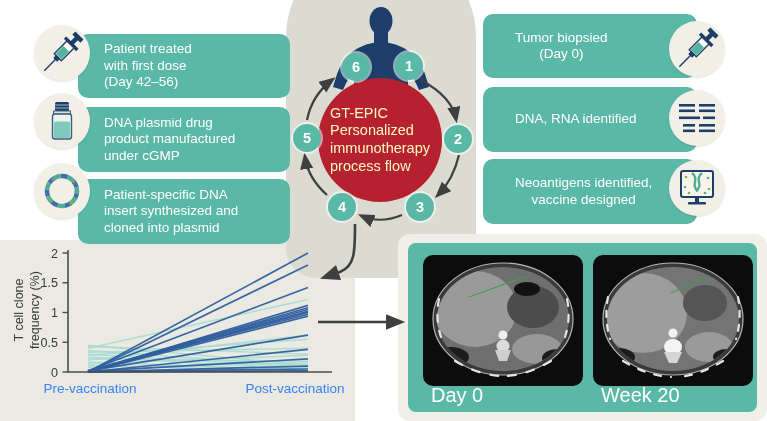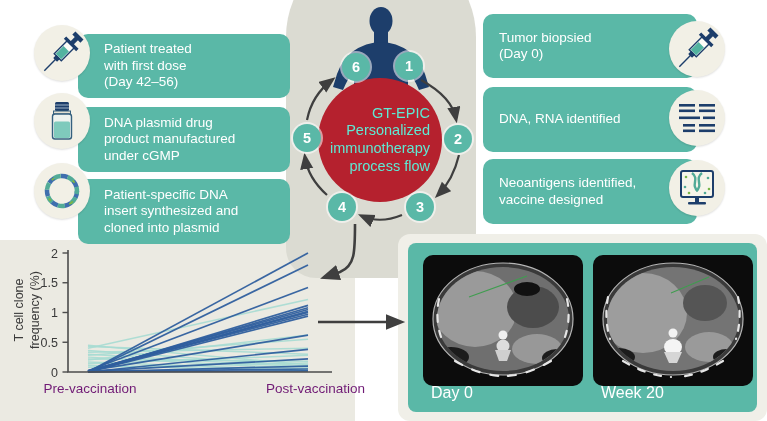--- a/index.html
+++ b/index.html
@@ -13,63 +13,63 @@
     background:#dbdbd2; border-radius:95px 95px 30px 30px; z-index:1;
   }
   
   .overlay { position:absolute; left:0; top:0; width:767px; height:421px; z-index:2; pointer-events:none; }
   
   .hub {
     position:absolute; left:318px; top:78px; width:124px; height:124px; border-radius:50%;
     background:#b5212e; z-index:3; display:flex; align-items:center; justify-content:center;
   }
   .hub-text {
-    color:#5eead4; font-size:14.5px; line-height:1.22; text-align:right; white-space:pre-line;
+    color:#fef9c3; font-size:14.5px; line-height:1.22; text-align:left; white-space:pre-line;
   }
   
   .step {
     position:absolute; width:28px; height:28px; border-radius:50%; background:#5ab8a7;
     color:#fff; font-size:14.5px; font-weight:bold; display:flex; align-items:center; justify-content:center;
     z-index:4; box-shadow:0 0 0 2px rgba(255,255,255,.55);
   }
   .step1{left:395px;top:52px;} .step2{left:444px;top:125px;} .step3{left:406px;top:193px;}
   .step4{left:328px;top:193px;} .step5{left:293px;top:124px;} .step6{left:342px;top:53px;}
   
   .box {
     position:absolute; background:#5ab8a7; border-radius:10px; z-index:3;
     display:flex; align-items:center; color:#fff;
   }
   .box-label { font-size:13.5px; line-height:1.22; white-space:pre-line; }
   .box.left  { left:78px;  width:212px; padding-left:26px; box-sizing:border-box;margin-top:20px; }
-  .box.right { left:483px; width:214px; padding-left:16px; box-sizing:border-box; }
+  .box.right { left:483px; width:214px; padding-left:32px; box-sizing:border-box;text-align:center; }
   .row1{top:14px;height:64px;} .row2{top:87px;height:65px;} .row3{top:159px;height:65px;}
   
   .icon-circle {
     position:absolute; width:56px; height:56px; border-radius:50%; background:#f2f0e6;
     z-index:4; display:flex; align-items:center; justify-content:center;
     box-shadow:0 1px 2px rgba(0,0,0,.12);
   }
   .ic-l1{left:34px;top:25px;} .ic-l2{left:34px;top:93px;} .ic-l3{left:34px;top:163px;}
   .ic-r1{left:669px;top:21px;} .ic-r2{left:669px;top:90px;} .ic-r3{left:669px;top:160px;}
   
   .chart-panel { position:absolute; left:0; top:240px; width:355px; height:181px; background:#ebeae2; border-radius:0 8px 0 0; z-index:0; }
   .chart-svg { position:absolute; left:0; top:0; width:767px; height:421px; z-index:2; pointer-events:none; }
   .ylabel {
     position:absolute; left:-22px; top:292px; width:104px; height:36px; z-index:3;
     transform:rotate(-90deg); font-size:12.5px; color:#3a3a3a; text-align:center; line-height:1.25;
   }
-  .xcat { position:absolute; z-index:3; font-size:13.5px; color:#701a75; text-align:center; width:140px; top:381px; }
-  .xcat.pre{left:20px;} .xcat.post{left:225px;text-align:right;}
+  .xcat { position:absolute; z-index:3; font-size:13.5px; color:#3b82f6; text-align:center; width:140px; top:381px; }
+  .xcat.pre{left:20px;} .xcat.post{left:225px;}
   .xlabel { position:absolute; z-index:3; font-size:13.5px; color:#3a3a3a; text-align:center; width:120px; left:125px; top:399px; }
   
   .ct-backing { position:absolute; left:398px; top:234px; width:369px; height:187px; background:#f0efe8; border-radius:12px; z-index:1; }
   .ct-panel { position:absolute; left:408px; top:243px; width:349px; height:169px; background:#5ab8a7; border-radius:8px; z-index:2; }
   .ct-tile { position:absolute; top:12px; width:160px; height:131px; }
   .ct-tile.t1{left:15px;} .ct-tile.t2{left:185px;}
-  .ct-label { position:absolute; top:141px; color:#fff; font-size:16px; z-index:3; }
+  .ct-label { position:absolute; top:141px; color:#fff; font-size:20px; z-index:3; }
   .ct-label.t1{left:23px;} .ct-label.t2{left:193px;}
 </style>
 </head>
 <body>
 
 <div class="stage">
 
   <div class="blob"></div>
 
   <div class="chart-panel"></div>

